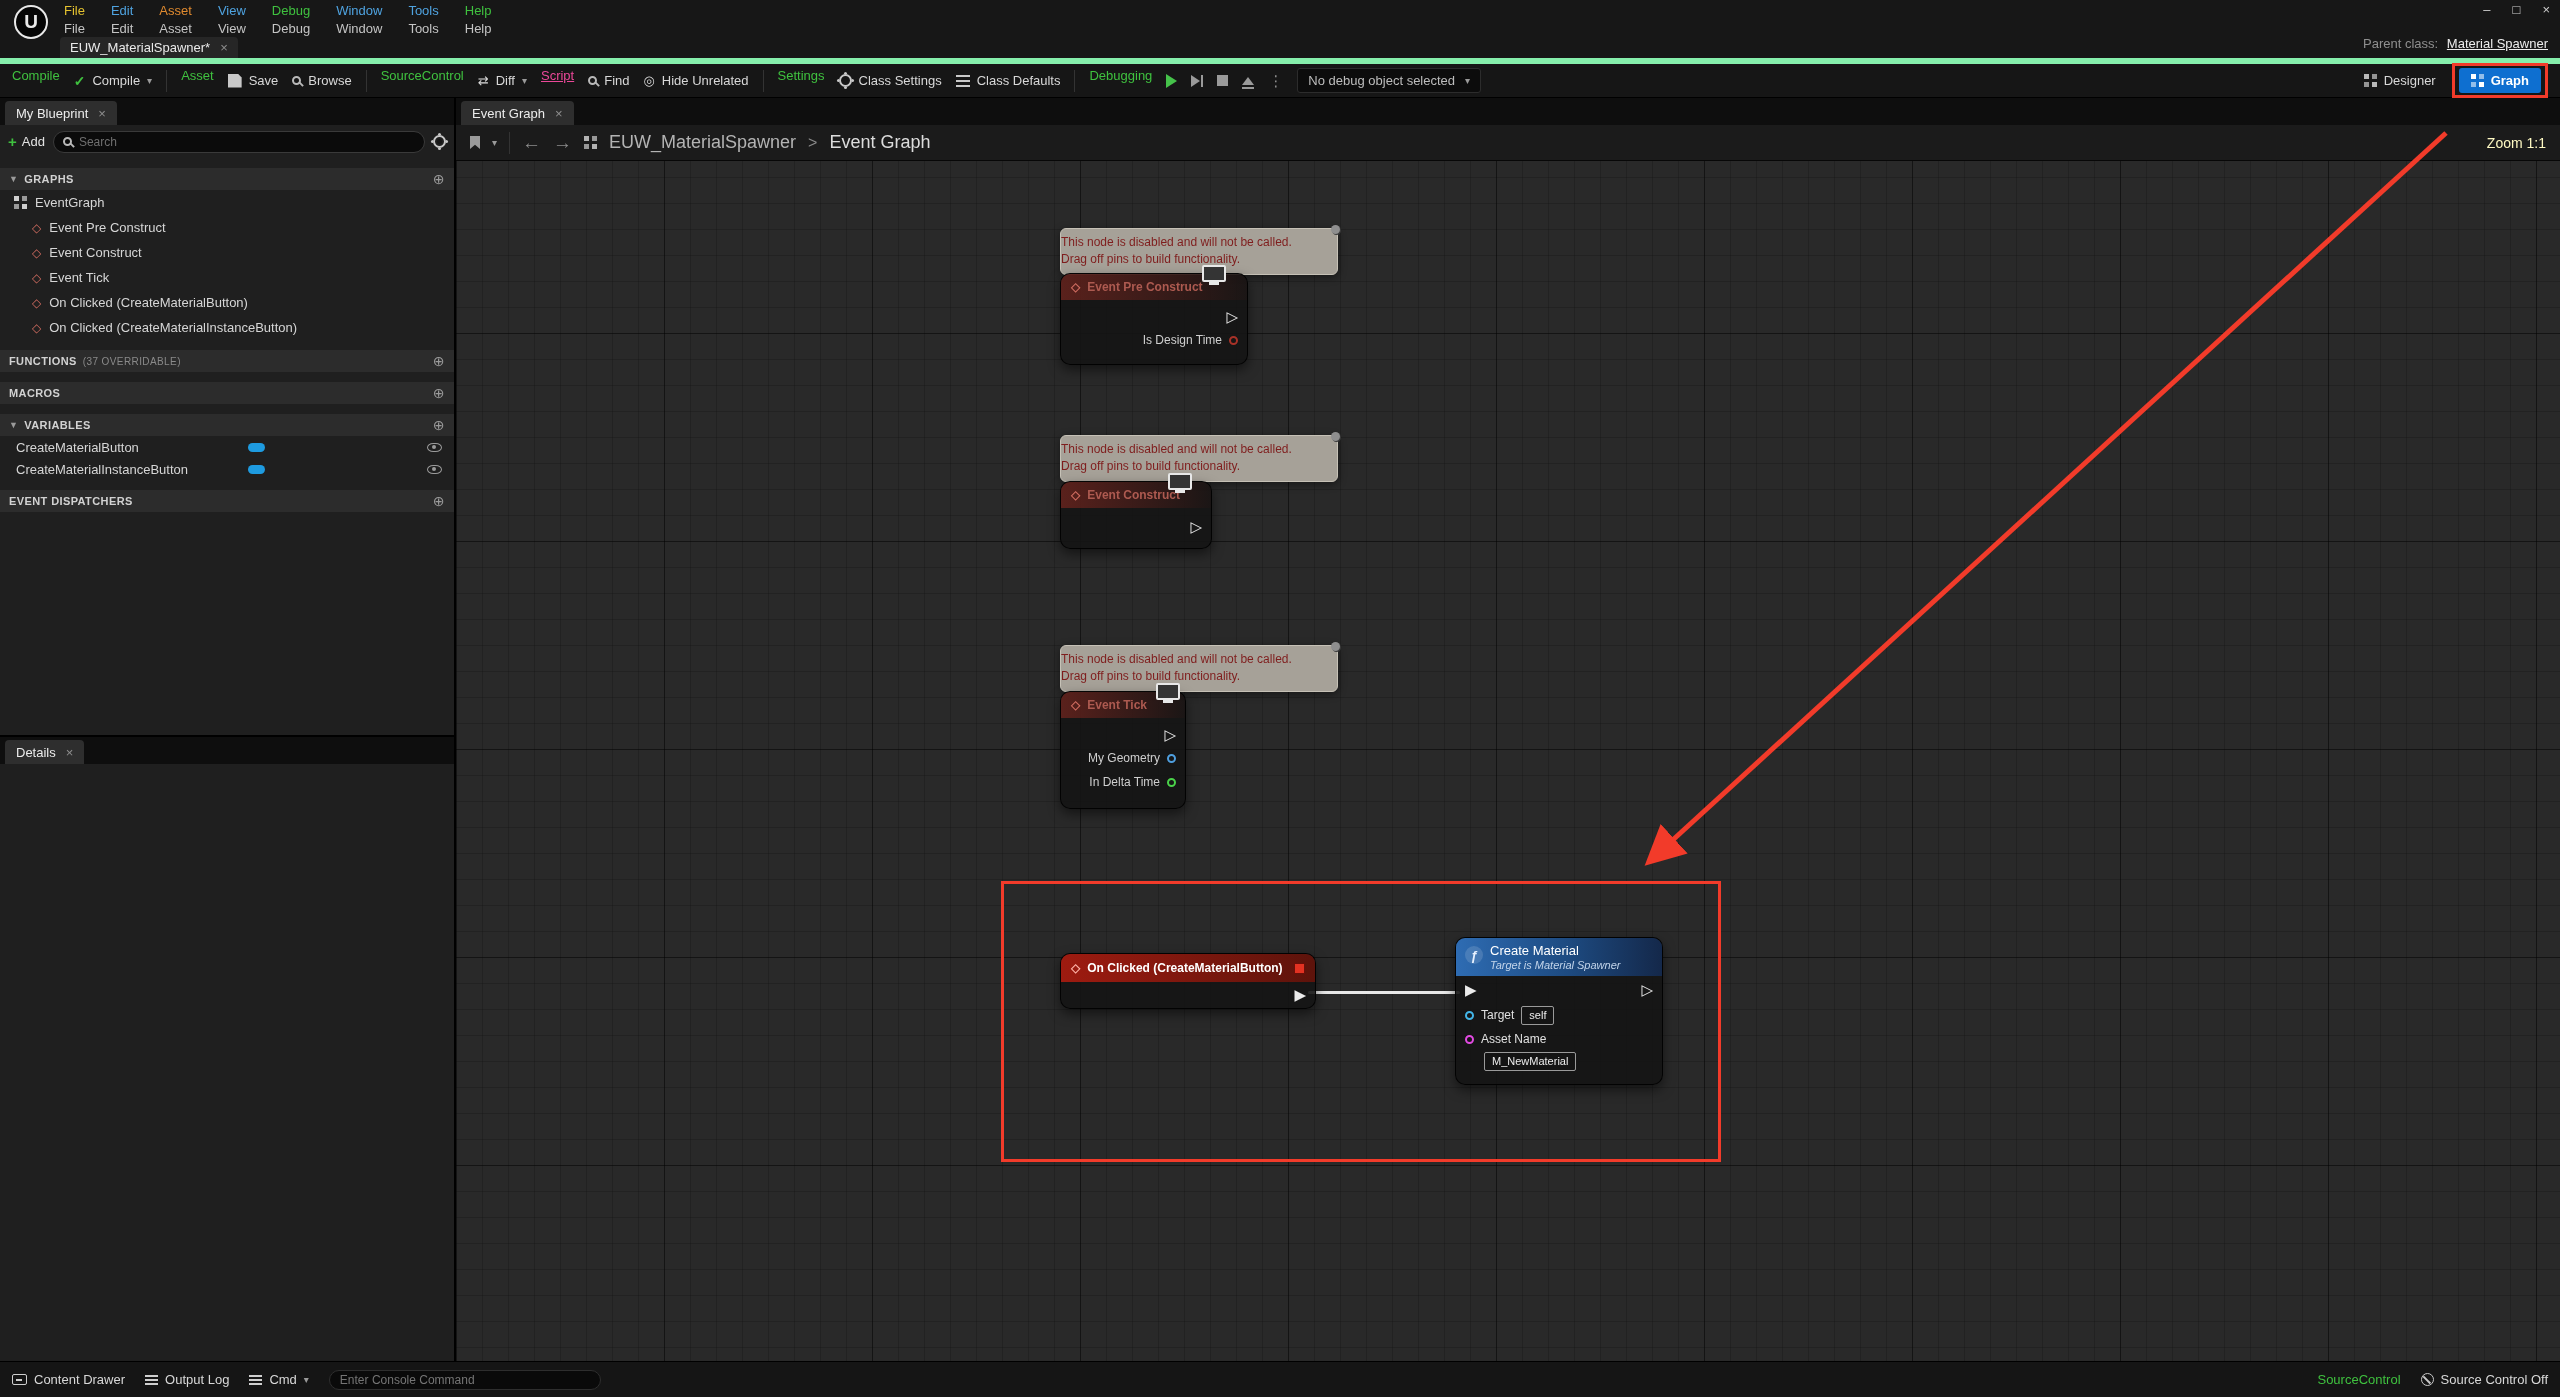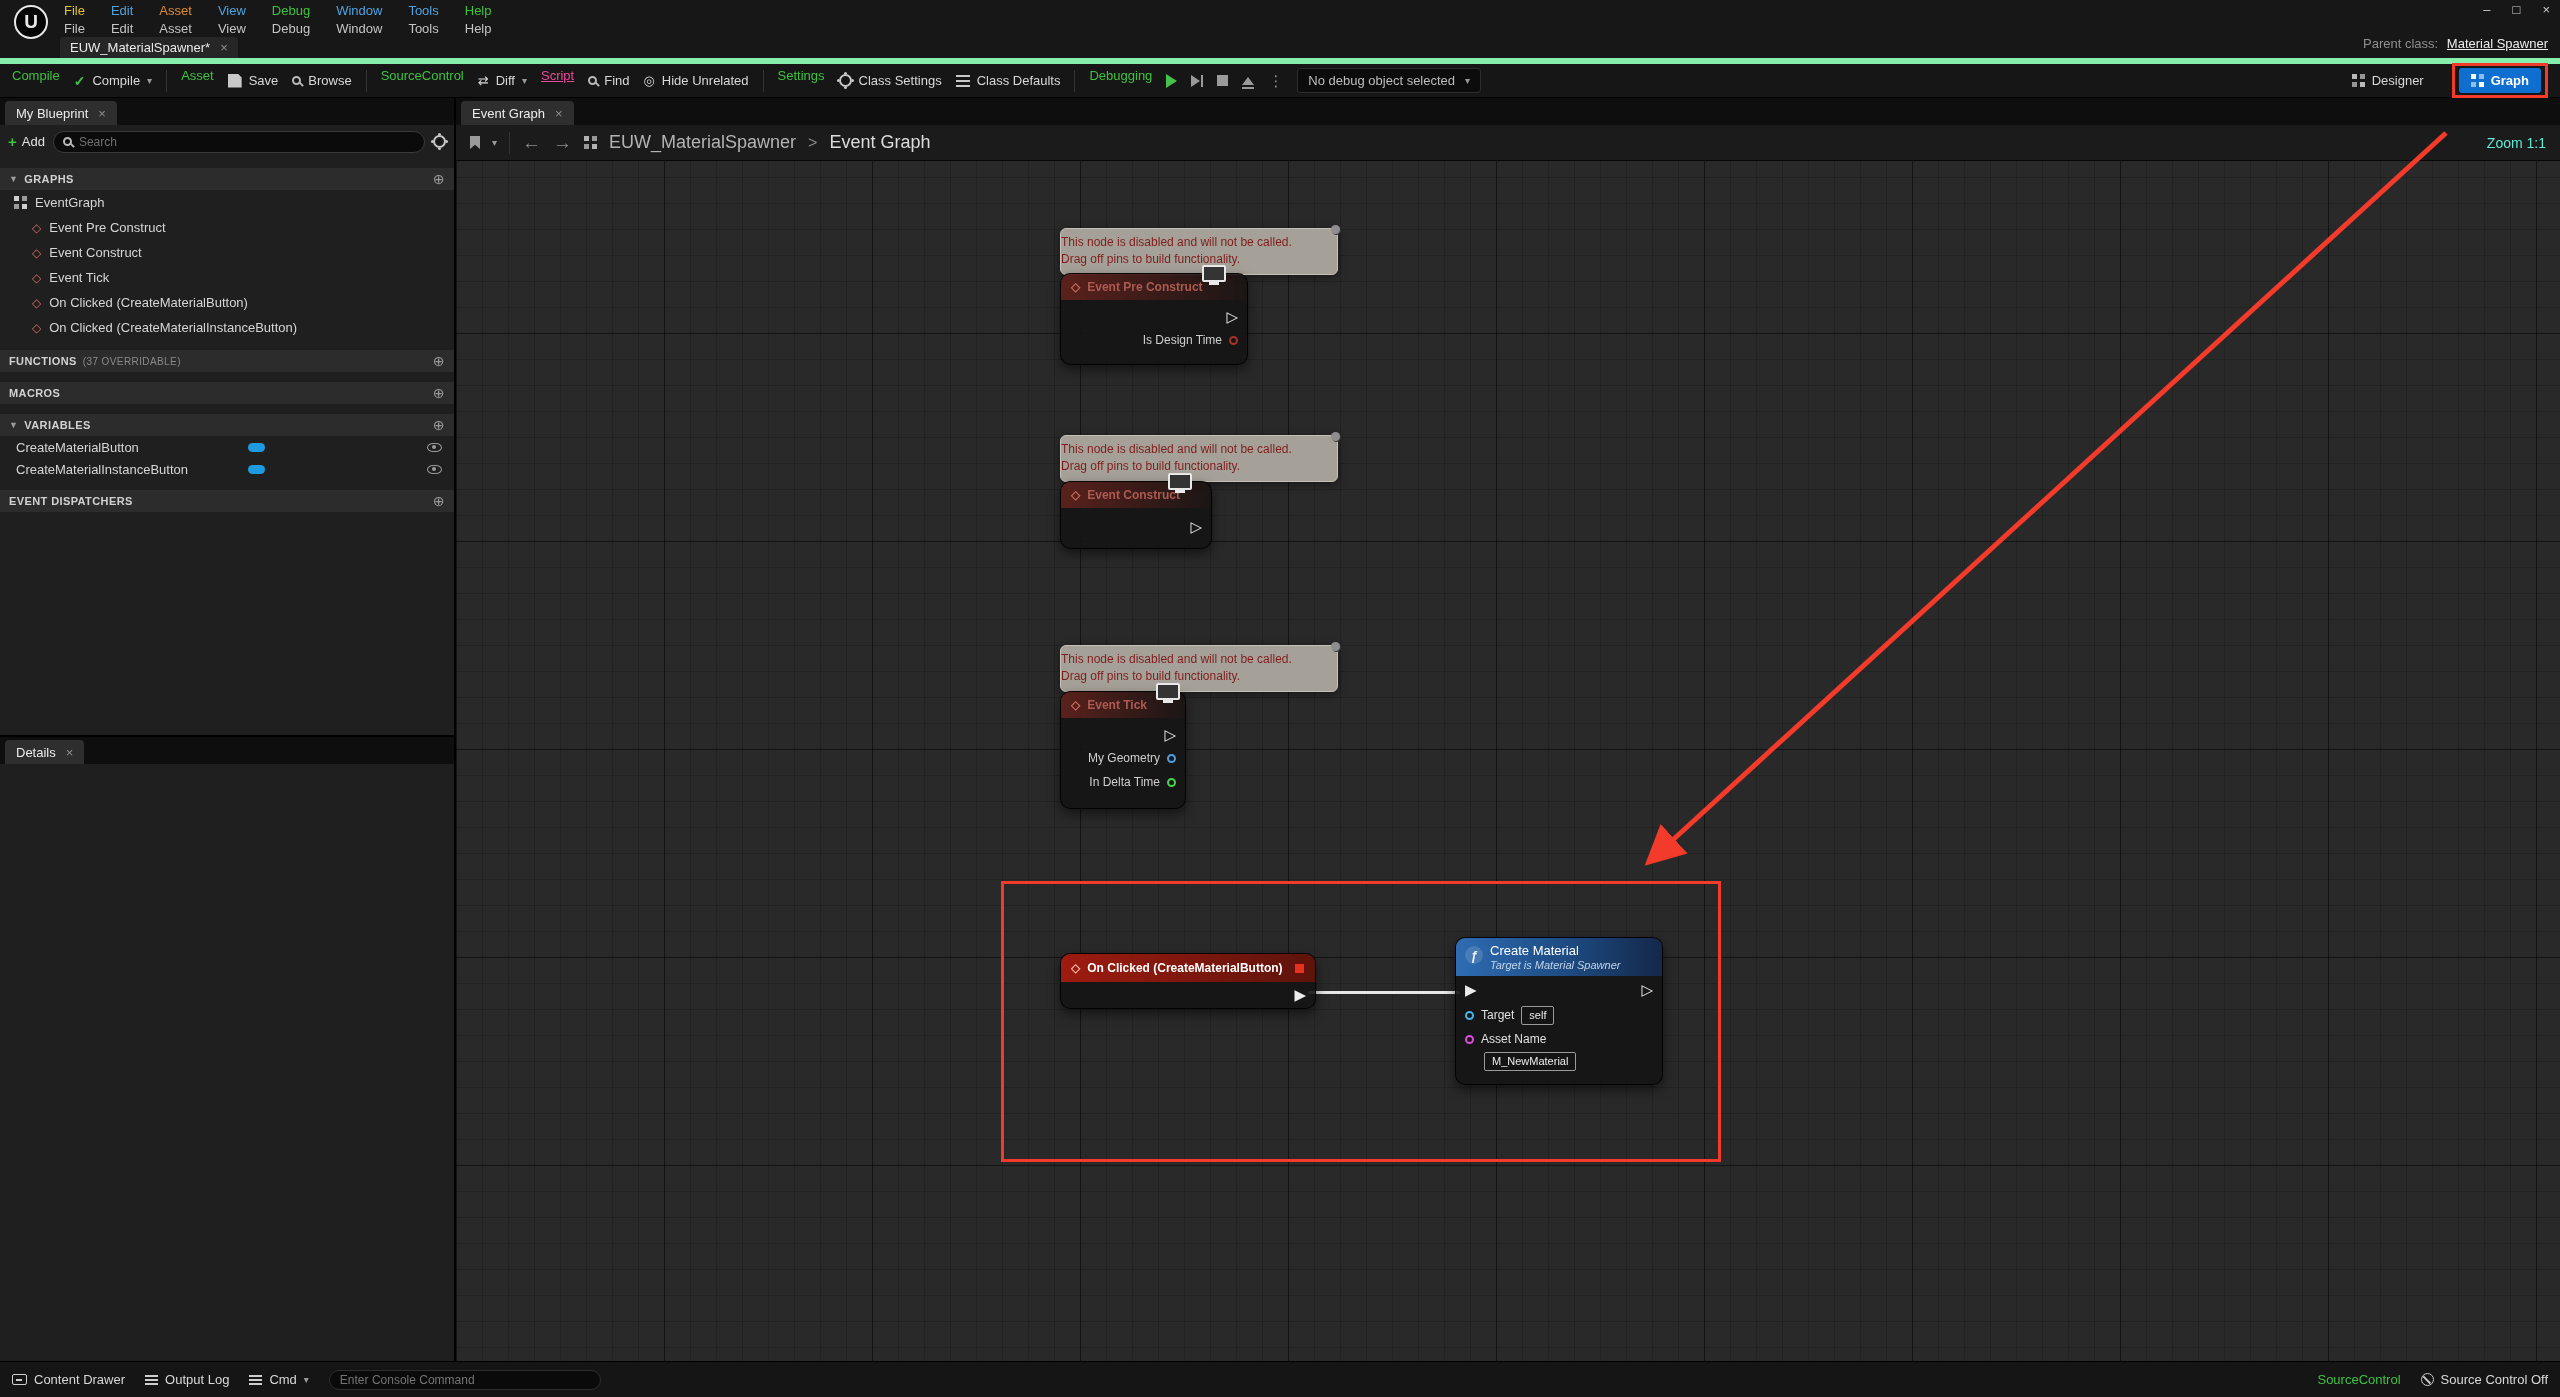--- a/index.html
+++ b/index.html
@@ -21,21 +21,21 @@
   .parent-class .lbl { color:#8f8f8f; }
   .parent-class .val { color:#ececec; text-decoration:underline; margin-left:5px; }
 
   
   .toolbar { position:absolute; top:58px; left:0; right:0; height:40px; background:#161616; border-top:6px solid #86efac; border-bottom:1px solid #000; display:flex; align-items:center; padding:0 12px; gap:14px; }
   .tb-btn { display:flex; align-items:center; gap:7px; font-size:13px; color:#d8d8d8; }
   .overlay-label { font-size:13px; transform:translateY(-5px); }
   .sep { width:1px; height:22px; background:#333; }
   .chev { font-size:10px; color:#9a9a9a; }
   .debug-dd { display:flex; align-items:center; gap:10px; background:#0c0c0c; border:1px solid #2c2c2c; border-radius:3px; padding:4px 10px; font-size:13px; color:#bdbdbd; }
-  .tb-right { margin-left:auto; display:flex; align-items:center; gap:28px; }
+  .tb-right { margin-left:auto; display:flex; align-items:center; gap:16px; }
   .graph-btn { display:flex; align-items:center; gap:7px; background:#0e6fd0; color:#fff; border-radius:3px; padding:5px 12px; font-size:13px; font-weight:bold; }
   .red-box { border:3px solid #f23b2a; padding:2px 4px; display:inline-flex; }
   .dots { color:#8d8d8d; font-size:15px; }
 
   
   .check-ico { color:#3fc13f; font-size:14px; font-weight:bold; }
   .floppy { width:14px; height:14px; background:#c9c9c9; clip-path:polygon(0 0,72% 0,100% 28%,100% 100%,0 100%); }
   .mag { width:9px; height:9px; border:2px solid #b9b9b9; border-radius:50%; position:relative; flex:none; }
   .mag::after { content:""; position:absolute; width:6px; height:2px; background:#b9b9b9; transform:rotate(45deg); right:-5px; bottom:-2px; }
   .gear-css { width:13px; height:13px; border:2px solid #c9c9c9; border-radius:50%; position:relative; box-shadow:0 -7px 0 -5px #c9c9c9, 0 7px 0 -5px #c9c9c9, -7px 0 0 -5px #c9c9c9, 7px 0 0 -5px #c9c9c9; }
@@ -94,21 +94,21 @@
       linear-gradient(rgba(0,0,0,.42) 1px, transparent 1px),
       linear-gradient(90deg, rgba(0,0,0,.42) 1px, transparent 1px),
       linear-gradient(rgba(0,0,0,.16) 1px, transparent 1px),
       linear-gradient(90deg, rgba(0,0,0,.16) 1px, transparent 1px);
     background-size:208px 208px, 208px 208px, 26px 26px, 26px 26px; overflow:hidden; }
   .crumb-bar { position:absolute; top:0; left:0; right:0; height:36px; background:#1b1b1b; border-bottom:1px solid #070707; display:flex; align-items:center; gap:12px; padding:0 14px; z-index:6; }
   .crumb-arrow { font-size:19px; color:#8d8d8d; }
   .crumb-root { font-size:18px; color:#b3b3b3; }
   .crumb-sep { font-size:16px; color:#8a8a8a; }
   .crumb-cur { font-size:18px; color:#dcdcdc; }
-  .zoom-lbl { margin-left:auto; font-size:14px; color:#5eead4; }
+  .zoom-lbl { margin-left:auto; font-size:14px; color:#fef9c3; }
 
   .watermark { position:absolute; right:16px; bottom:48px; font-size:50px; font-weight:bold; letter-spacing:2px; color:#3a3a3a; z-index:1; }
 
   .warn-box { position:absolute; width:278px; background:#a6a198; border:1px solid #c6c1b6; border-radius:6px; color:#7f1d1d; font-size:12px; line-height:1.45; padding:5px 0; z-index:3; box-shadow:0 2px 8px rgba(0,0,0,.45); }
   .tack { position:absolute; right:-3px; top:-4px; width:9px; height:9px; border-radius:50%; background:#8f8f8f; box-shadow:1px 1px 0 #3c3c3c; }
 
   .gnode { position:absolute; background:rgba(20,20,20,.9); border:1px solid rgba(0,0,0,.85); border-radius:10px; box-shadow:0 5px 12px rgba(0,0,0,.5); z-index:3; }
   .gnode-title { height:26px; display:flex; align-items:center; gap:7px; padding:0 10px; border-radius:9px 9px 0 0; font-size:12px; font-weight:bold; }
   .disabled-title { background:linear-gradient(90deg, rgba(146,42,33,.55), rgba(60,20,16,.12)); color:#ad5a50; }
   .red-title { background:linear-gradient(90deg,#9e1b10,#5d130b); color:#fff; height:28px; }

